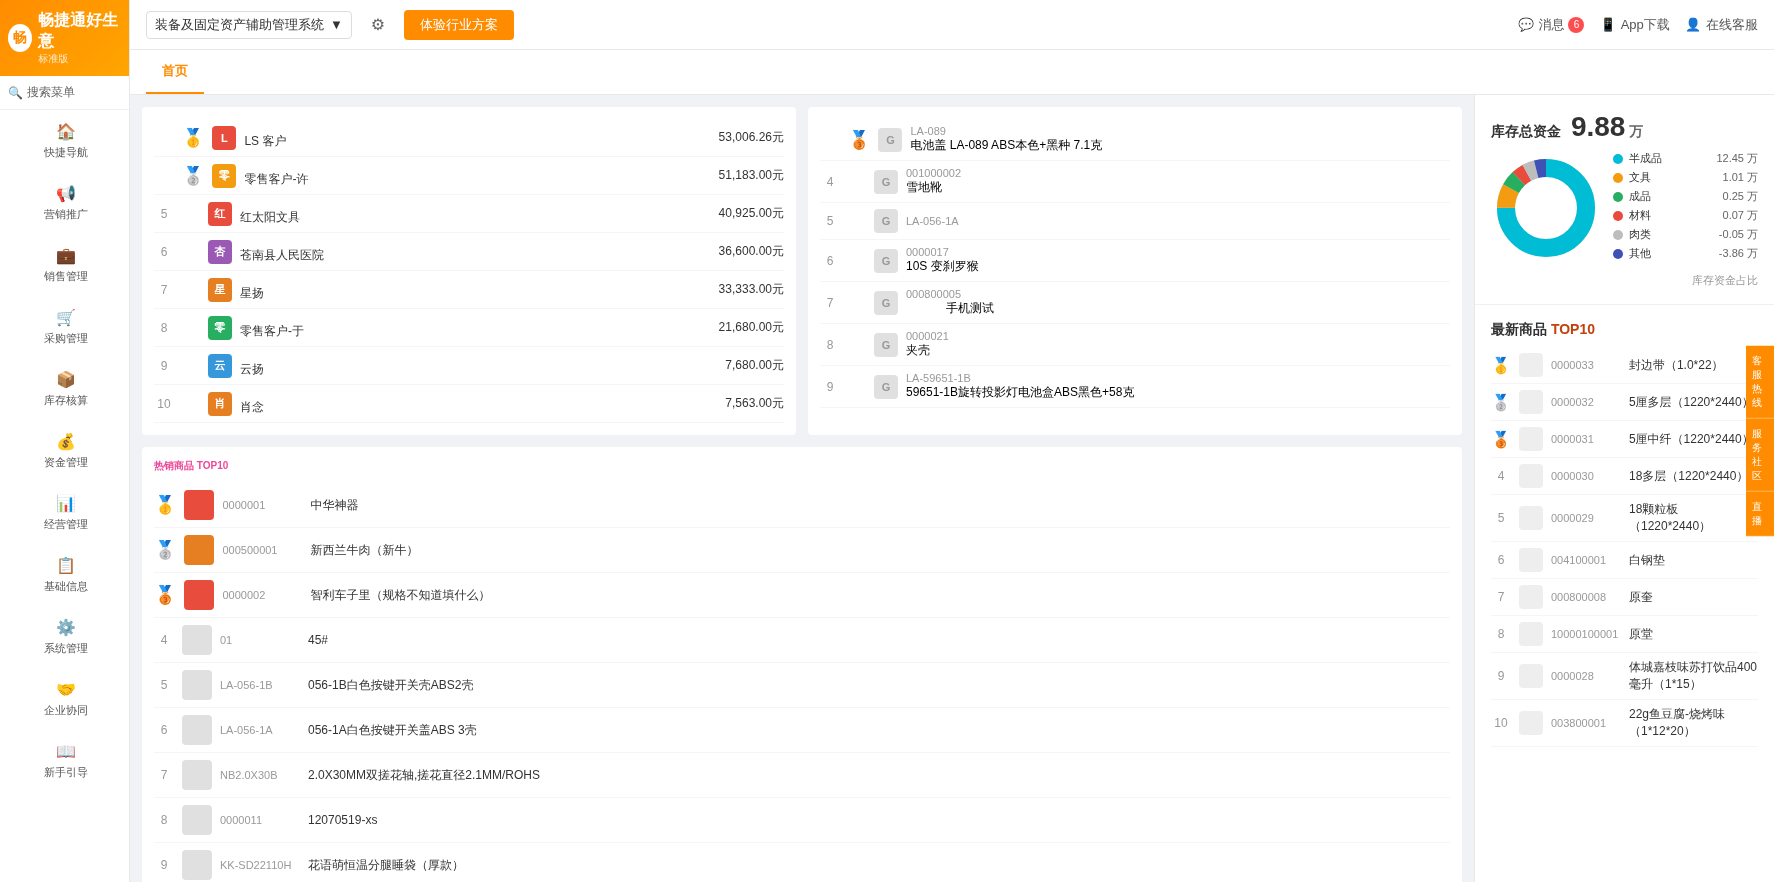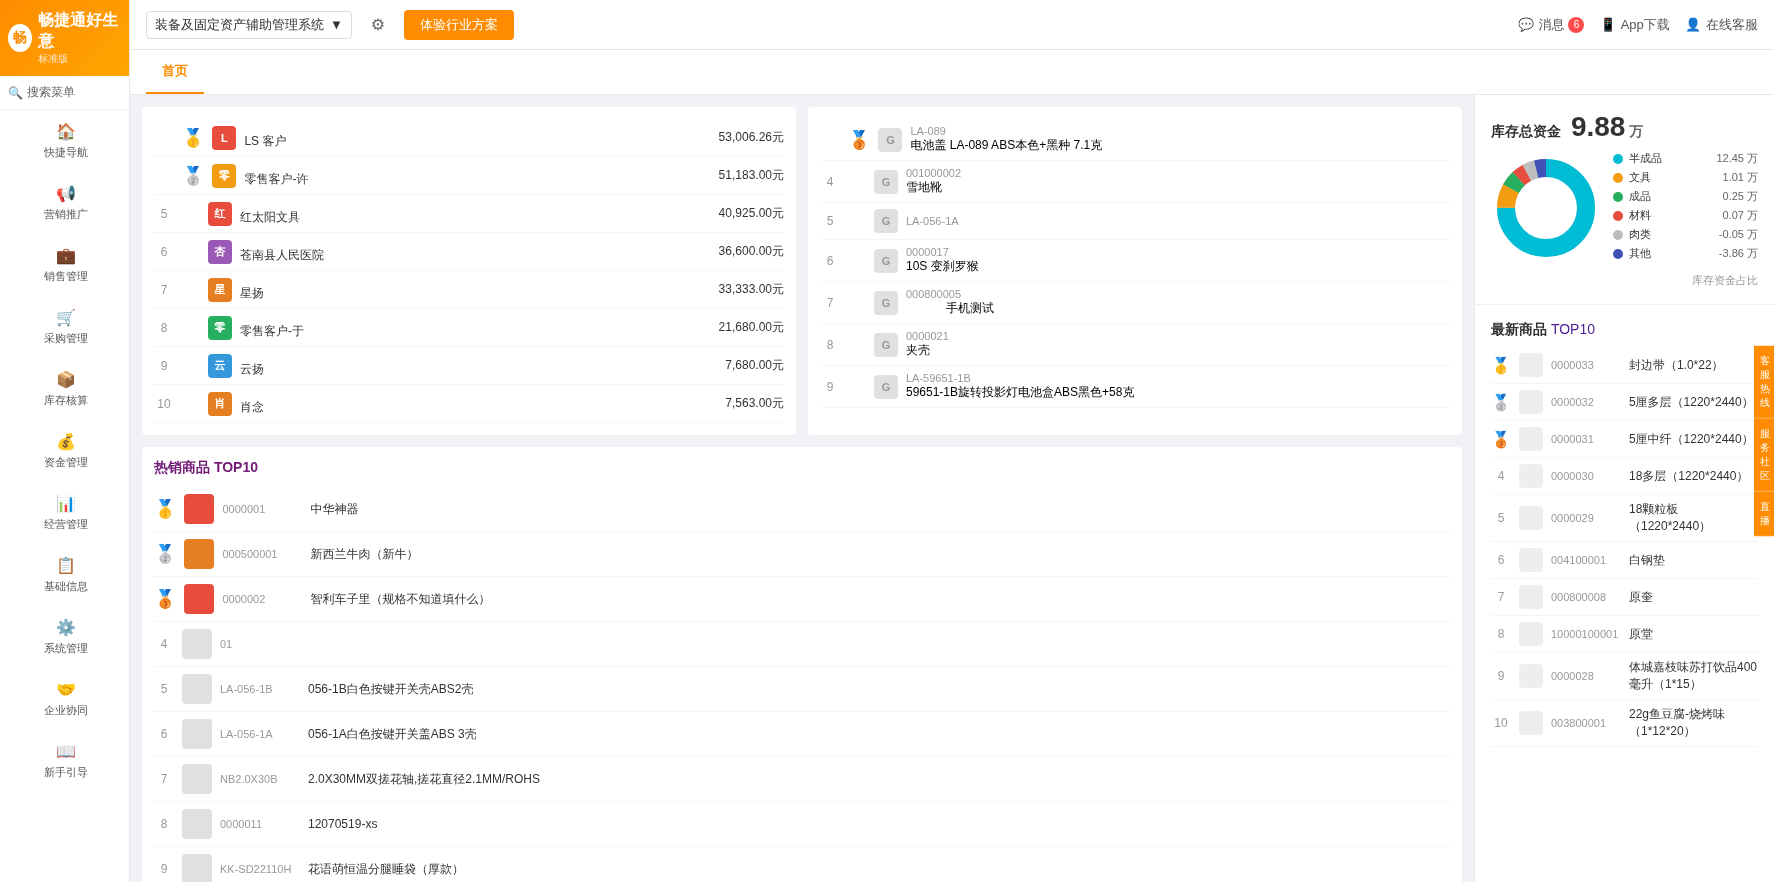--- a/index.html
+++ b/index.html
@@ -95,21 +95,21 @@
       border-bottom: 2px solid transparent;
     }
     .tab.active { color: #ff8c00; border-bottom-color: #ff8c00; font-weight: bold; }
 
     
     .dashboard { flex: 1; overflow: auto; display: flex; gap: 0; background: #f0f2f5; }
     .dashboard-left { flex: 1; padding: 12px; display: flex; flex-direction: column; gap: 12px; overflow-y: auto; }
     .dashboard-right { width: 300px; background: #fff; border-left: 1px solid #e8e8e8; display: flex; flex-direction: column; overflow-y: auto; }
 
     .card { background: #fff; border-radius: 4px; padding: 12px; }
-    .card-title { font-size: 14px; font-weight: bold; color: #701a75; margin-bottom: 10px; }
+    .card-title { font-size: 10px; font-weight: bold; color: #ec4899; margin-bottom: 10px; }
 
     
     .two-col { display: flex; gap: 12px; }
     .rank-table { flex: 1; }
     .rank-item { display: flex; align-items: center; gap: 8px; padding: 6px 0; border-bottom: 1px solid #f5f5f5; }
     .rank-num { width: 20px; text-align: center; font-size: 12px; color: #999; flex-shrink: 0; }
     .rank-avatar {
       width: 24px; height: 24px; border-radius: 4px;
       display: flex; align-items: center; justify-content: center;
       color: #fff; font-size: 11px; font-weight: bold; flex-shrink: 0;
@@ -151,21 +151,21 @@
 
     
     .float-btns {
       position: fixed; right: 0; top: 50%; transform: translateY(-50%);
       display: flex; flex-direction: column;
       z-index: 999;
     }
     .float-btn {
       background: #ff8c00; color: #fff;
       padding: 8px 6px; font-size: 10px; text-align: left;
-      cursor: pointer; line-height: 1.4; width: 20px;
+      cursor: pointer; line-height: 1.4; width: 28px;
       border-bottom: 1px solid rgba(255,255,255,0.2);
     }
 
     .scrollbar-thin::-webkit-scrollbar { width: 4px; }
     .scrollbar-thin::-webkit-scrollbar-thumb { background: #ddd; border-radius: 2px; }
   </style>
 </head>
 <body>
 
 <div class="sidebar">
@@ -408,20 +408,21 @@
             <div class="hot-item">
     <span style="font-size:18px;">🥉</span>
     <div class="hot-img" style="background:#e74c3c;"></div>
     <span class="hot-code">0000002</span>
     <span class="hot-name">智利车子里（规格不知道填什么）</span>
   </div>
             <div class="hot-item">
     <span class="hot-rank">4</span>
     <div class="hot-img" style="background:#e0e0e0;"></div>
     <span class="hot-code">01</span>
+    <span class="hot-name">45#</span>
   </div>
             <div class="hot-item">
     <span class="hot-rank">5</span>
     <div class="hot-img" style="background:#e0e0e0;"></div>
     <span class="hot-code">LA-056-1B</span>
     <span class="hot-name">056-1B白色按键开关壳ABS2壳</span>
   </div>
             <div class="hot-item">
     <span class="hot-rank">6</span>
     <div class="hot-img" style="background:#e0e0e0;"></div>
@@ -509,21 +510,21 @@
               <span class="legend-label">其他</span>
               <span class="legend-val">-3.86 万</span>
             </div>
           </div>
         </div>
         <div class="inv-ratio-label">库存资金占比</div>
       </div>
 
       <div class="right-new-products">
         <div class="inv-title">
-          最新商品 <span style="color:#4c1d95;font-weight:normal;">TOP10</span>
+          最新商品 <span style="color:#c2410c;font-weight:bold;">TOP10</span>
         </div>
         <div id="new-products-list">
             <div class="new-prod-item">
     <span style="font-size:16px;">🥇</span>
     <div class="new-img"></div>
     <span class="new-code">0000033</span>
     <span class="new-name">封边带（1.0*22）</span>
   </div>
             <div class="new-prod-item">
     <span style="font-size:16px;">🥈</span>

